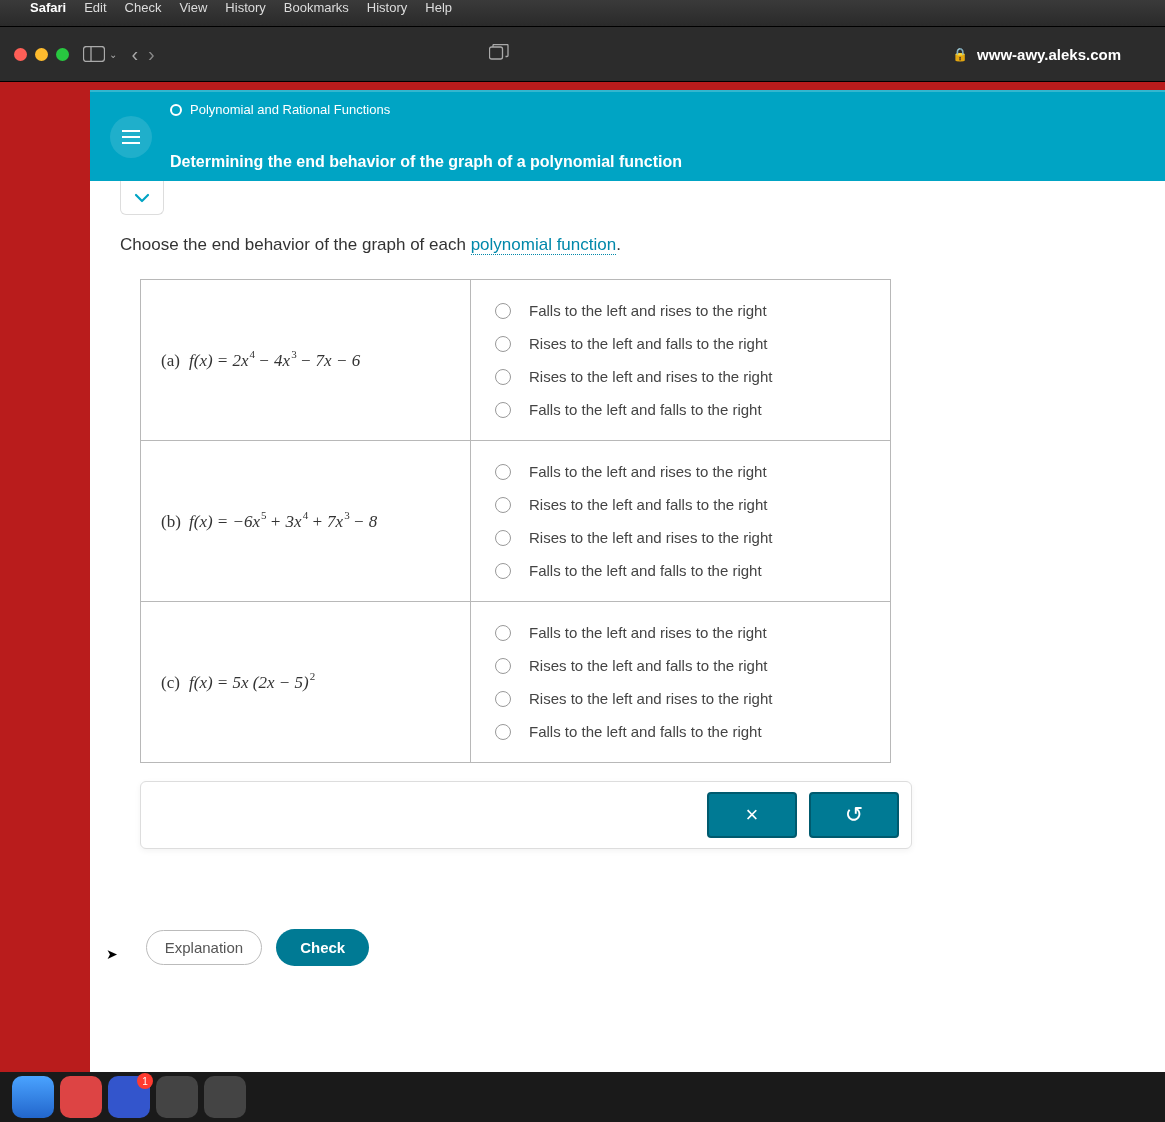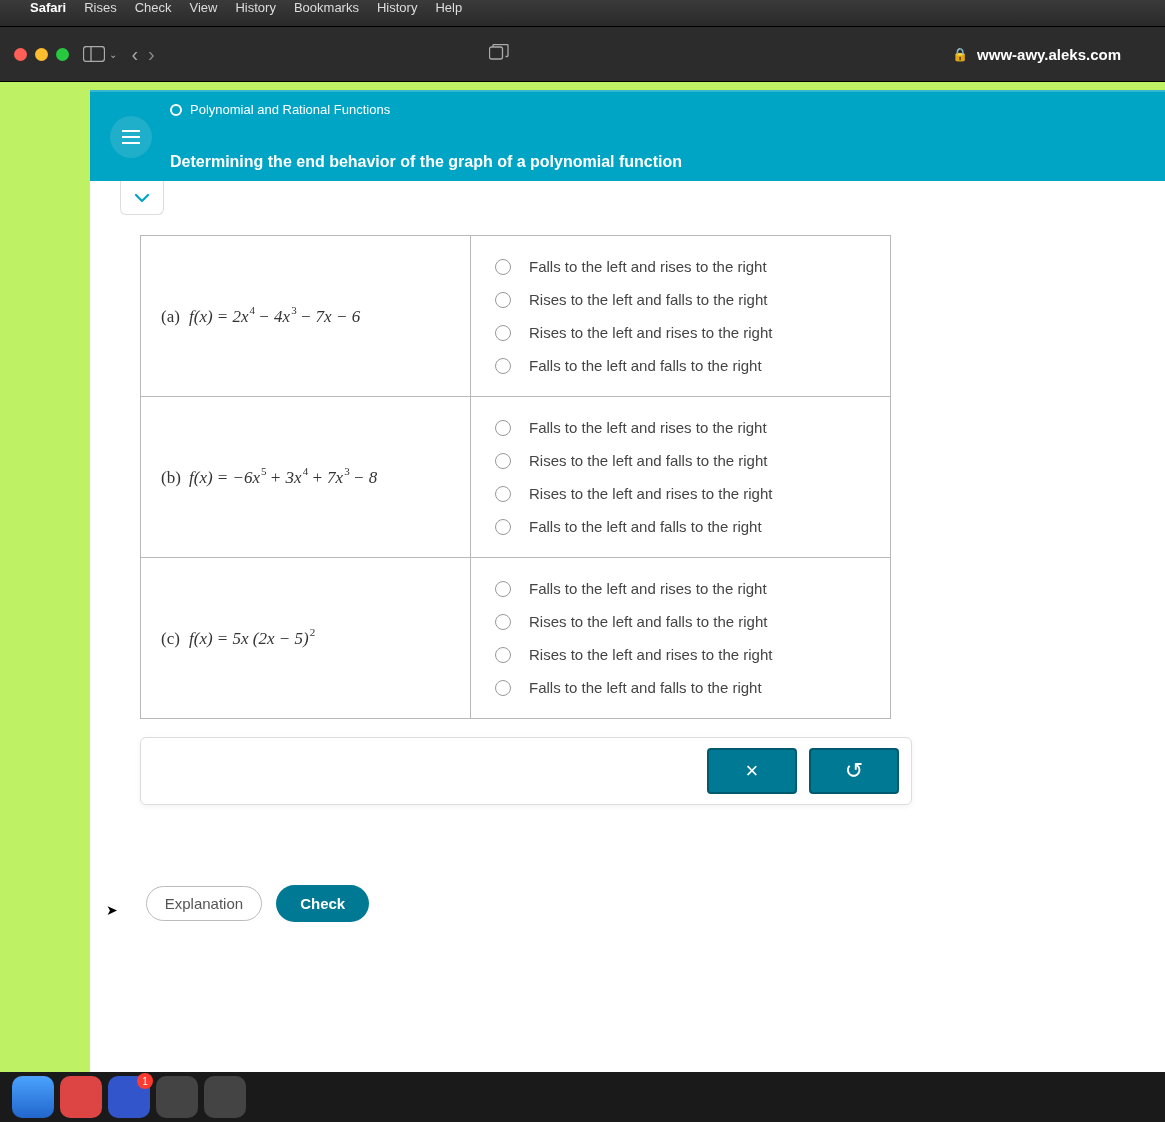--- a/index.html
+++ b/index.html
@@ -41,21 +41,21 @@
     .tl-red { background: #ff5f57; } .tl-yellow { background: #febc2e; } .tl-green { background: #28c840; }
     .sidebar-toggle-icon { display:flex; align-items:center; gap:4px; }
     .nav-arrows { display:flex; gap: 10px; font-size: 20px; color:#888; }
     .nav-arrows span:first-child { color: #aaa; }
     .tabgroup-icon { margin-left: 320px; color:#aaa; font-size:16px; }
     .url-area { margin-left: auto; display:flex; align-items:center; gap:8px; color:#fff; font-weight:600; font-size:15px; padding-right: 30px;}
     .lock { font-size: 13px; color:#aaa; }
 
     
     .page-frame {
-      background: #bef264;
+      background: #b91c1c;
       height: calc(100% - 82px - 50px);
       padding: 8px 0 0 90px;
       display:flex;
       flex-direction: column;
     }
     .app-header {
       background: #00a4c4;
       color: #fff;
       display:flex;
       align-items:center;
@@ -167,21 +167,21 @@
       font-size:10px; width:16px; height:16px; border-radius:50%;
       display:flex;align-items:center;justify-content:center;
     }
   </style>
 </head>
 <body>
 
 <div class="menubar">
   <span class="apple"></span>
   <span class="bold">Safari</span>
-  <span>Rises</span>
+  <span>Edit</span>
   <span>Check</span>
   <span>View</span>
   <span>History</span>
   <span>Bookmarks</span>
   <span>History</span>
   <span>Help</span>
 </div>
 
 <div class="safari-toolbar">
   <div class="traffic-lights">
@@ -229,20 +229,23 @@
     </div>
   </div>
 
   <div class="content-body">
     <div class="dropdown-tab">
       <svg width="16" height="10" viewBox="0 0 16 10">
           <path d="M2 2 L8 8 L14 2" fill="none" stroke="#00a4c4" stroke-width="2.2" stroke-linecap="round" stroke-linejoin="round"></path>
         </svg>
     </div>
 
+    <div class="prompt">
+      <span>Choose the end behavior of the graph of each </span><span class="term">polynomial function</span><span>.</span>
+    </div>
 
     <table class="qtable">
       <tbody id="qrows">
           <tr>
             <td class="func-cell"><span class="label">(a)</span><span class="math">f(x) = 2x<sup>4</sup> − 4x<sup>3</sup> − 7x − 6</span></td>
             <td class="opts-cell">
               <div class="opt-row">
                 <span class="opt-radio"></span>
                 <span>Falls to the left and rises to the right</span>
               </div>

